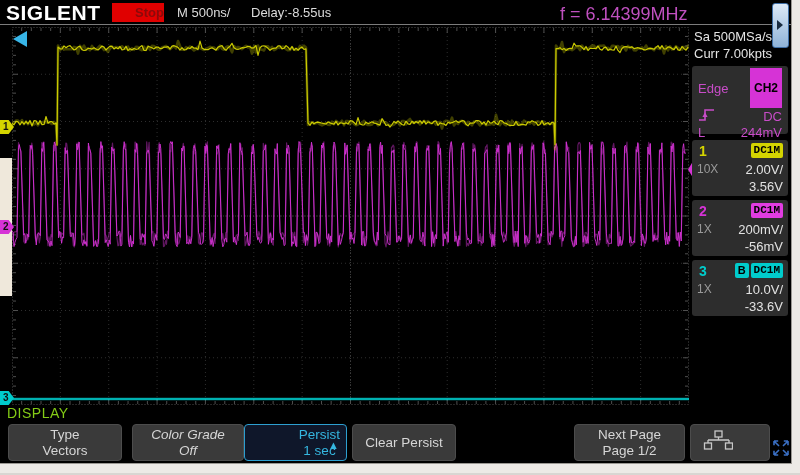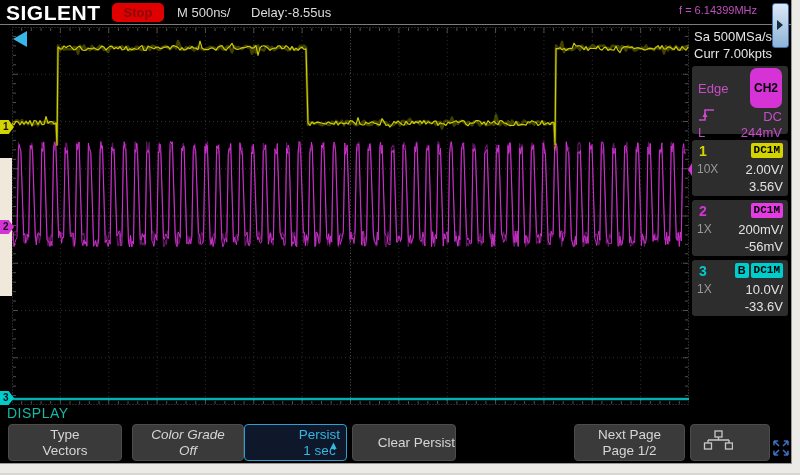--- a/index.html
+++ b/index.html
@@ -5,25 +5,25 @@
   html,body{margin:0;padding:0;background:#d8d6d2;}
   .stage{position:relative;width:800px;height:473px;background:#eceae6;
          font-family:"Liberation Sans",sans-serif;overflow:hidden;
          -webkit-font-smoothing:antialiased;}
   .screen{position:absolute;left:0;top:0;width:791px;height:463px;background:#000;
           border-right:1px solid #9a9893;border-bottom:1px solid #9a9893;}
   
   .logo{position:absolute;left:6px;top:1px;color:#fff;font-size:21px;font-weight:800;
         letter-spacing:.5px;font-style:normal;}
   .stop-badge{position:absolute;left:112px;top:3px;width:52px;height:19px;background:#e00000;
-        border-radius:5px;color:#8a0a0a;font-weight:bold;font-size:13px;text-align:center;line-height:19px;}
+        border-radius:0;color:#8a0a0a;font-weight:bold;font-size:13px;text-align:right;line-height:19px;}
   .tb-text{position:absolute;top:5px;color:#dcdcdc;font-size:13px;}
   .timebase{left:177px;}
   .delay{left:251px;}
-  .freq{position:absolute;left:560px;top:4px;width:197px;text-align:right;color:#c050c0;font-size:11px;}
+  .freq{position:absolute;left:560px;top:4px;width:197px;color:#c050c0;font-size:18px;}
   .topbar-sep{position:absolute;left:0;top:24px;width:791px;height:1px;background:#7c7c7c;}
   .menu-handle{position:absolute;left:772px;top:3px;width:15px;height:43px;border-radius:3px;
         background:linear-gradient(180deg,#dce9f7,#8fb3d8);border:1px solid #3f6fa6;}
   .menu-handle::after{content:"";position:absolute;left:4px;top:16px;width:0;height:0;
         border-left:6px solid #1a2c40;border-top:5px solid transparent;border-bottom:5px solid transparent;}
   
   .gridwrap{position:absolute;left:12px;top:27px;width:677px;height:378px;}
   .trig-pos-arrow{position:absolute;left:13px;top:31px;width:0;height:0;
         border-top:8px solid transparent;border-bottom:8px solid transparent;
         border-right:14px solid #38b6e8;}
@@ -35,44 +35,44 @@
   .m2{top:220px;background:#d633d6;}
   .m3{top:391px;background:#00cccc;}
   .trig-level-arrow{position:absolute;left:688px;top:162px;width:12px;height:15px;background:#d633d6;
         clip-path:polygon(100% 0,38% 0,0 50%,38% 100%,100% 100%);}
   
   .side-text{position:absolute;left:694px;color:#e4e4e4;font-size:13px;white-space:nowrap;}
   .sa{top:29px;} .curr{top:46px;}
   .trigger-box{position:absolute;left:692px;top:66px;width:96px;height:68px;background:#2d2d2d;
         border-radius:3px;box-sizing:border-box;padding:2px 6px;display:flex;flex-direction:column;justify-content:space-around;}
   .trow{display:flex;justify-content:space-between;align-items:center;color:#c84cc8;font-size:13px;}
-  .src-badge{background:#d633d6;color:#000;font-weight:bold;font-size:12px;padding:12px 4px;border-radius:7px;line-height:16px;text-align:center;}
+  .src-badge{background:#d633d6;color:#000;font-weight:bold;font-size:12px;padding:12px 4px;border-radius:0;line-height:16px;text-align:center;}
   .ch-box{position:absolute;left:692px;width:96px;height:56px;background:#2d2d2d;border-radius:3px;
         box-sizing:border-box;padding:2px 5px;display:flex;flex-direction:column;justify-content:space-between;}
   .cb1{top:140px;} .cb2{top:200px;} .cb3{top:260px;}
   .ch-head{display:flex;justify-content:space-between;align-items:center;height:17px;}
   .ch-num{font-size:14px;font-weight:bold;padding-left:2px;}
   .badges{display:flex;gap:2px;align-items:center;}
   .cpl-badge{color:#000;font-weight:bold;font-size:11px;padding:0 3px;border-radius:2px;line-height:15px;font-family:Liberation Mono, monospace;}
   .bw-badge{color:#000;font-weight:bold;font-size:11px;padding:0 3px;border-radius:2px;line-height:15px;}
   .ch-row{display:flex;justify-content:space-between;align-items:center;font-size:13px;color:#e2e2e2;line-height:15px;}
   .atten{color:#9a9a9a;font-size:12px;}
   .ch-off{text-align:right;font-size:13px;color:#e2e2e2;line-height:15px;}
   .c-yel{color:#d4d400;} .c-mag{color:#d633d6;} .c-cyn{color:#00cccc;}
   .b-yel{background:#d4d400;} .b-mag{background:#e23ce2;} .b-cyn{background:#00cccc;}
   
-  .display-title{position:absolute;left:7px;top:405px;color:#14b8a6;font-size:14px;letter-spacing:.5px;}
+  .display-title{position:absolute;left:7px;top:405px;color:#84cc16;font-size:14px;letter-spacing:.5px;}
   .btn{position:absolute;top:424px;height:37px;background:#3a3a3a;border:1px solid #4c4c4c;border-radius:4px;
        box-sizing:border-box;display:flex;flex-direction:column;justify-content:center;align-items:center;
        color:#d6d6d6;font-size:13.5px;line-height:16px;cursor:default;}
   .btn .l2:empty{display:none;}
   .btn.active{background:#0f172a;border:1px solid #2d9fd0;color:#35b7e0;padding-left:48px;}
   .btn.active .arrow{position:absolute;right:7px;top:12px;font-size:11px;color:#35b7e0;}
   .bpos1{left:8px;width:114px;} .bpos2{left:132px;width:112px;font-style:italic;} .bpos3{left:244px;width:103px;}
-  .bpos4{left:352px;width:104px;align-items:flex-end;} .bpos5{left:461px;width:108px;} .bpos6{left:574px;width:111px;}
+  .bpos4{left:352px;width:104px;} .bpos5{left:461px;width:108px;} .bpos6{left:574px;width:111px;}
   .lan-btn{left:690px;width:80px;display:flex;flex-direction:row;justify-content:flex-start;align-items:center;padding-left:12px;}
   .expand{position:absolute;left:771px;top:438px;width:20px;height:20px;}
 </style>
 </head>
 <body>
 
 <div class="stage">
   <div class="screen">
 
     <div class="logo">SIGLENT</div>

